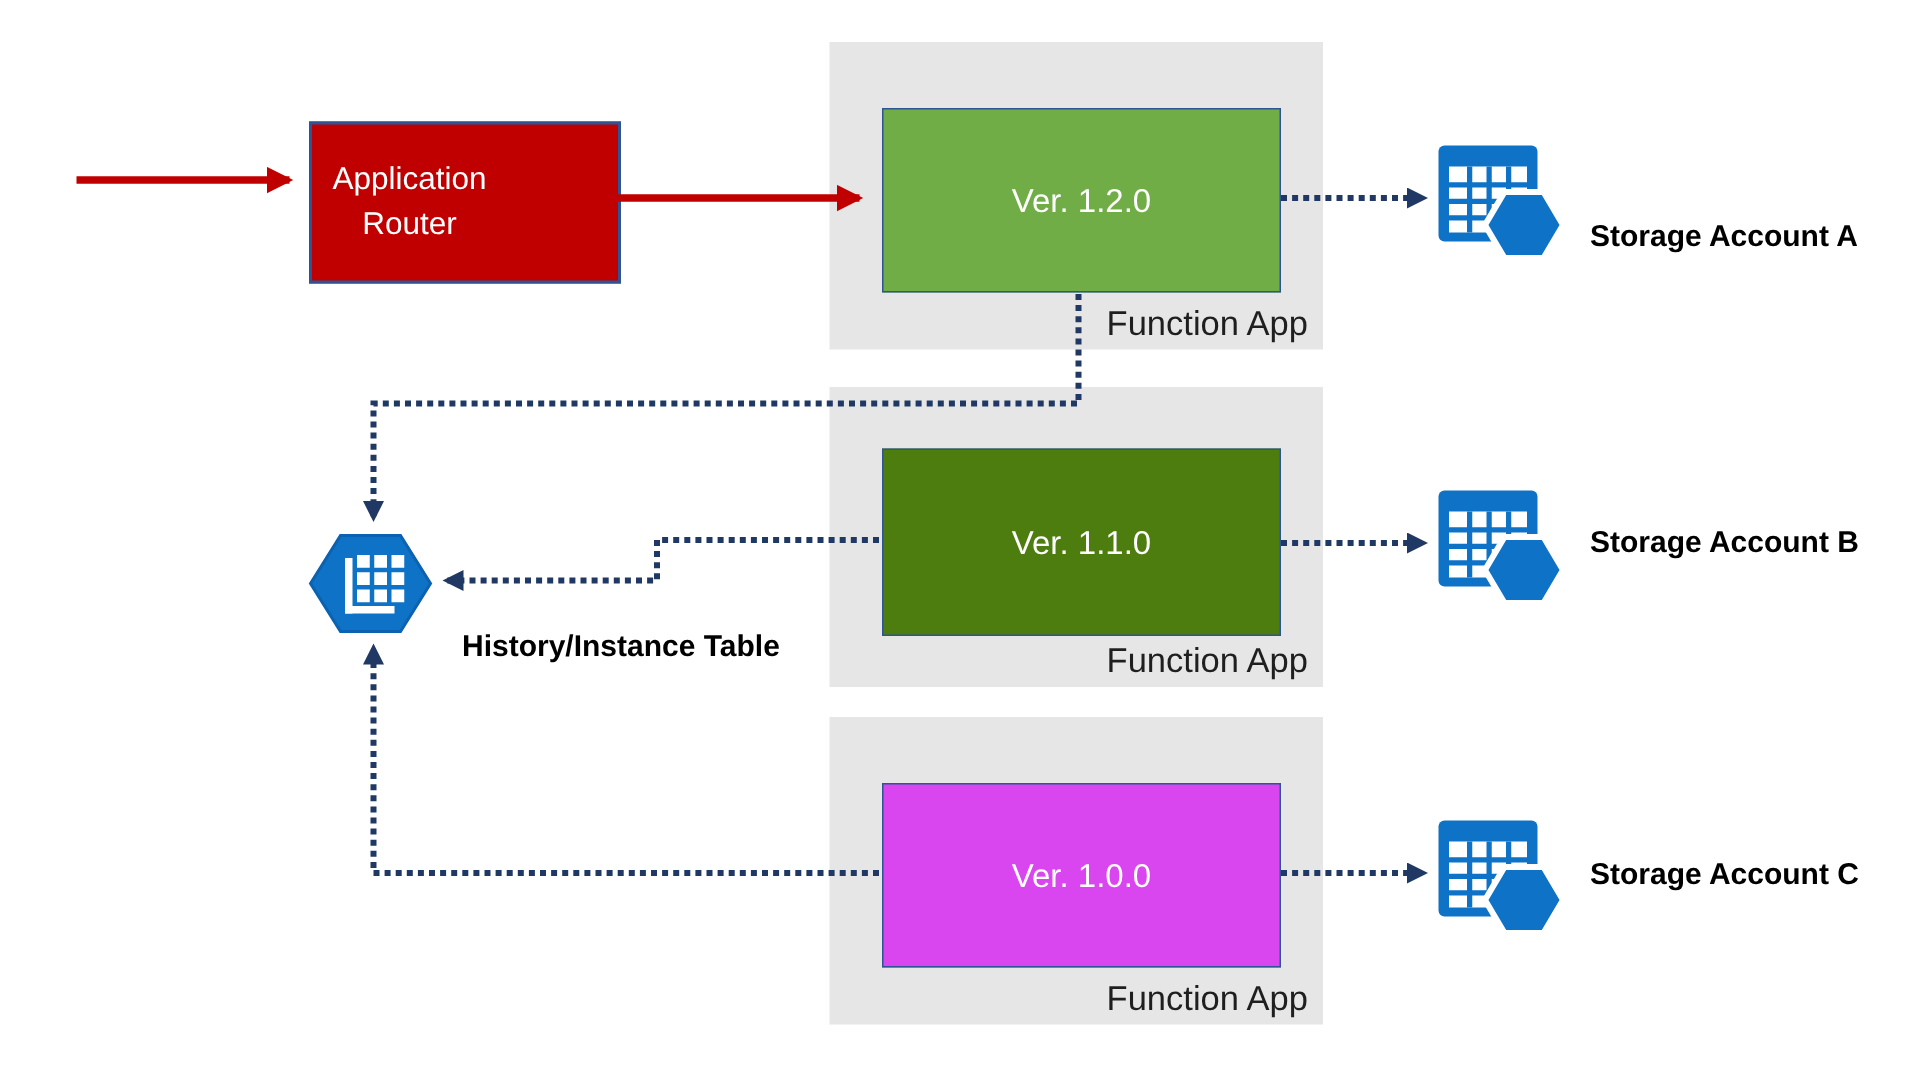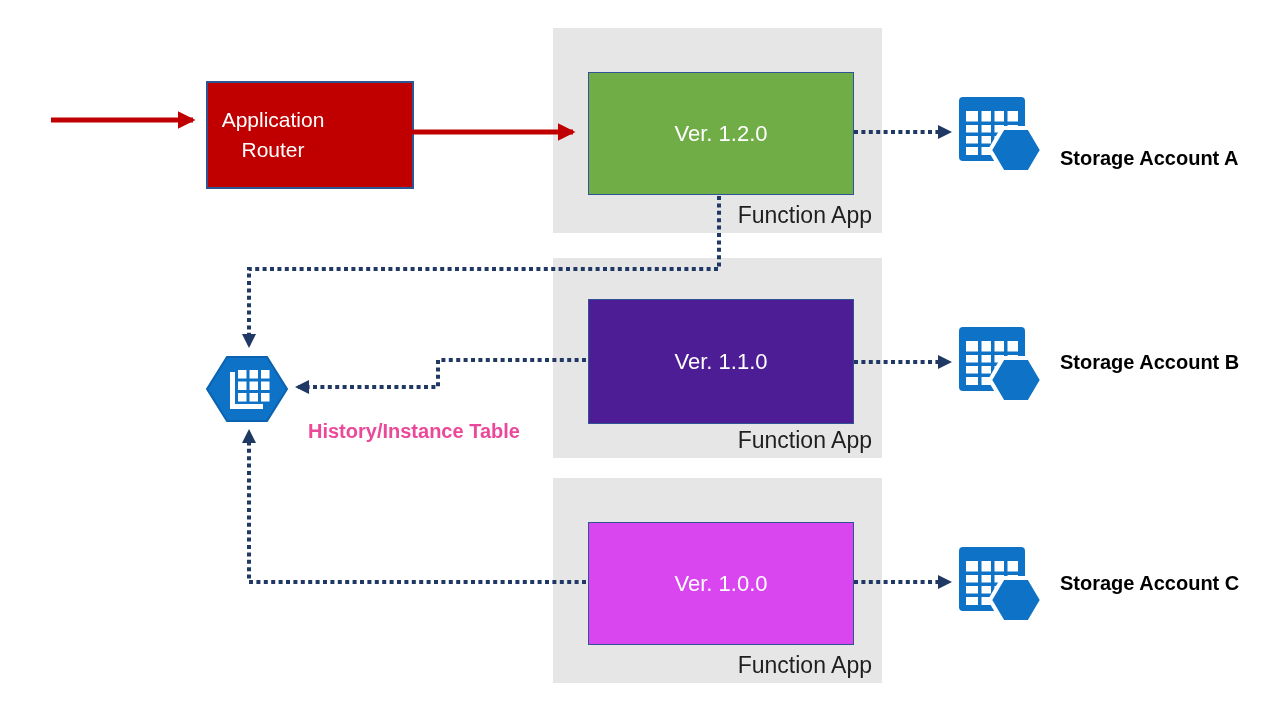--- a/index.html
+++ b/index.html
@@ -8,21 +8,21 @@
   .fa-container{position:absolute;left:553px;width:329px;background:#E7E6E6;}
   .fa-label{position:absolute;right:10px;bottom:4px;font-size:23px;color:#1f1f1f;white-space:nowrap;}
   .ver-box{position:absolute;left:588px;width:264px;height:121px;border:1.5px solid #2F5496;
            display:flex;align-items:center;justify-content:center;color:#ffffff;font-size:22px;}
   .router{position:absolute;left:206px;top:81px;width:204px;height:104px;border:2px solid #2F5496;
           display:flex;align-items:center;text-align:center;}
   .router-label{color:#ffffff;font-size:21px;line-height:30px;width:130px;}
   .storage-label{position:absolute;left:1060px;height:28px;line-height:28px;
                  font-size:20px;font-weight:bold;color:#000;white-space:nowrap;}
   .history-label{position:absolute;left:308px;top:417px;height:28px;line-height:28px;
-                 font-size:20px;font-weight:bold;color:#ec4899;white-space:nowrap;}
+                 font-size:20px;font-weight:bold;color:#000000;white-space:nowrap;}
   .icon-abs{position:absolute;}
   svg.overlay{position:absolute;left:0;top:0;pointer-events:none;}
 </style>
 </head>
 <body>
 
 <div class="canvas">
 
   <div class="fa-container" style="top:28px;height:205px;">
     <div class="fa-label">Function App</div>
@@ -30,21 +30,21 @@
   <div class="fa-container" style="top:258px;height:200px;">
     <div class="fa-label">Function App</div>
   </div>
   <div class="fa-container" style="top:478px;height:205px;">
     <div class="fa-label">Function App</div>
   </div>
 
   <div class="ver-box" style="top: 72px; background-color: rgb(112, 173, 71);">
     <span>Ver. 1.2.0</span>
   </div>
-  <div class="ver-box" style="top: 299px; height: 123px; background-color: #4c1d95;">
+  <div class="ver-box" style="top: 299px; height: 123px; background-color: #4d7c0f;">
     <span>Ver. 1.1.0</span>
   </div>
   <div class="ver-box" style="top: 522px; background-color: #d946ef;">
     <span>Ver. 1.0.0</span>
   </div>
 
   <div class="router" style="background-color: rgb(192, 0, 0);">
     <span class="router-label">Application Router</span>
   </div>
 

